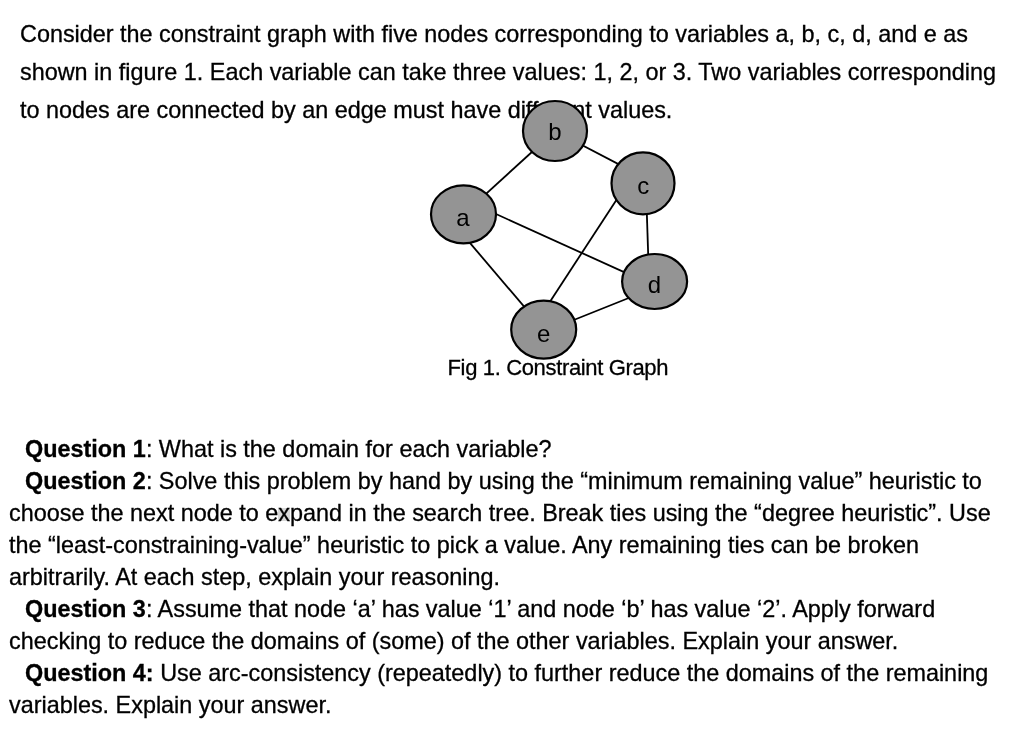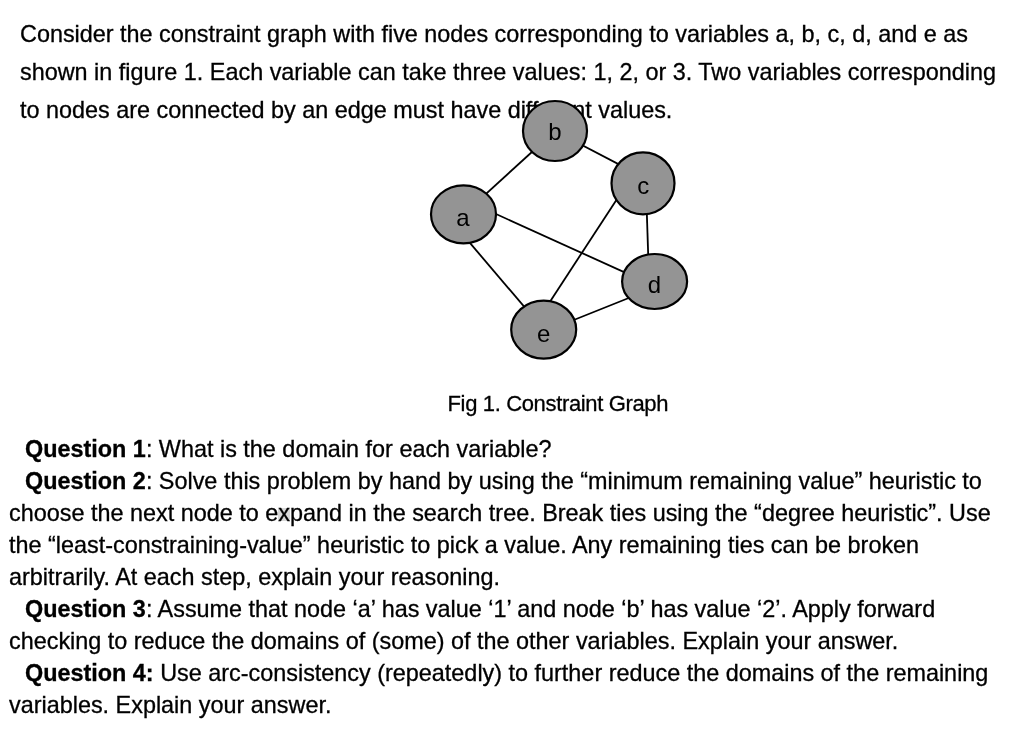--- a/index.html
+++ b/index.html
@@ -1,20 +1,20 @@
 <!DOCTYPE html>
 <html><head>
 <meta charset="utf-8">
 <style>
   html{background:#ffffff;}
   html,body{margin:0;padding:0;}
   body{width:1024px;height:747px;position:relative;overflow:hidden;
        font-family:"Liberation Sans",sans-serif;color:#000;-webkit-text-stroke:0.3px #000;}
   .para{position:absolute;left:20px;top:15px;font-size:23.4px;line-height:38px;white-space:nowrap;}
-  .cap{position:absolute;left:447.5px;top:391px;font-size:22px;letter-spacing:-0.35px;line-height:26px;white-space:nowrap;}
+  .cap{position:absolute;left:447.5px;top:355px;font-size:22px;letter-spacing:-0.35px;line-height:26px;white-space:nowrap;}
   .qs{position:absolute;left:9px;top:433px;font-size:23.4px;line-height:32px;white-space:nowrap;}
   .qs b{font-weight:bold;margin-left:16px;}
   svg{position:absolute;left:400px;top:90px;}
   .hx{position:relative;}
   .hx::before{content:"";position:absolute;left:-0.3px;top:7.6px;width:11.8px;height:13.9px;background:#d8d8d8;z-index:-1;}
 </style>
 </head>
 <body>
 <div class="para">Consider the constraint graph with five nodes corresponding to variables a, b, c, d, and e as<br>shown in figure 1. Each variable can take three values: 1, 2, or 3. Two variables corresponding<br>to nodes are connected by an edge must have different values.</div>
 

